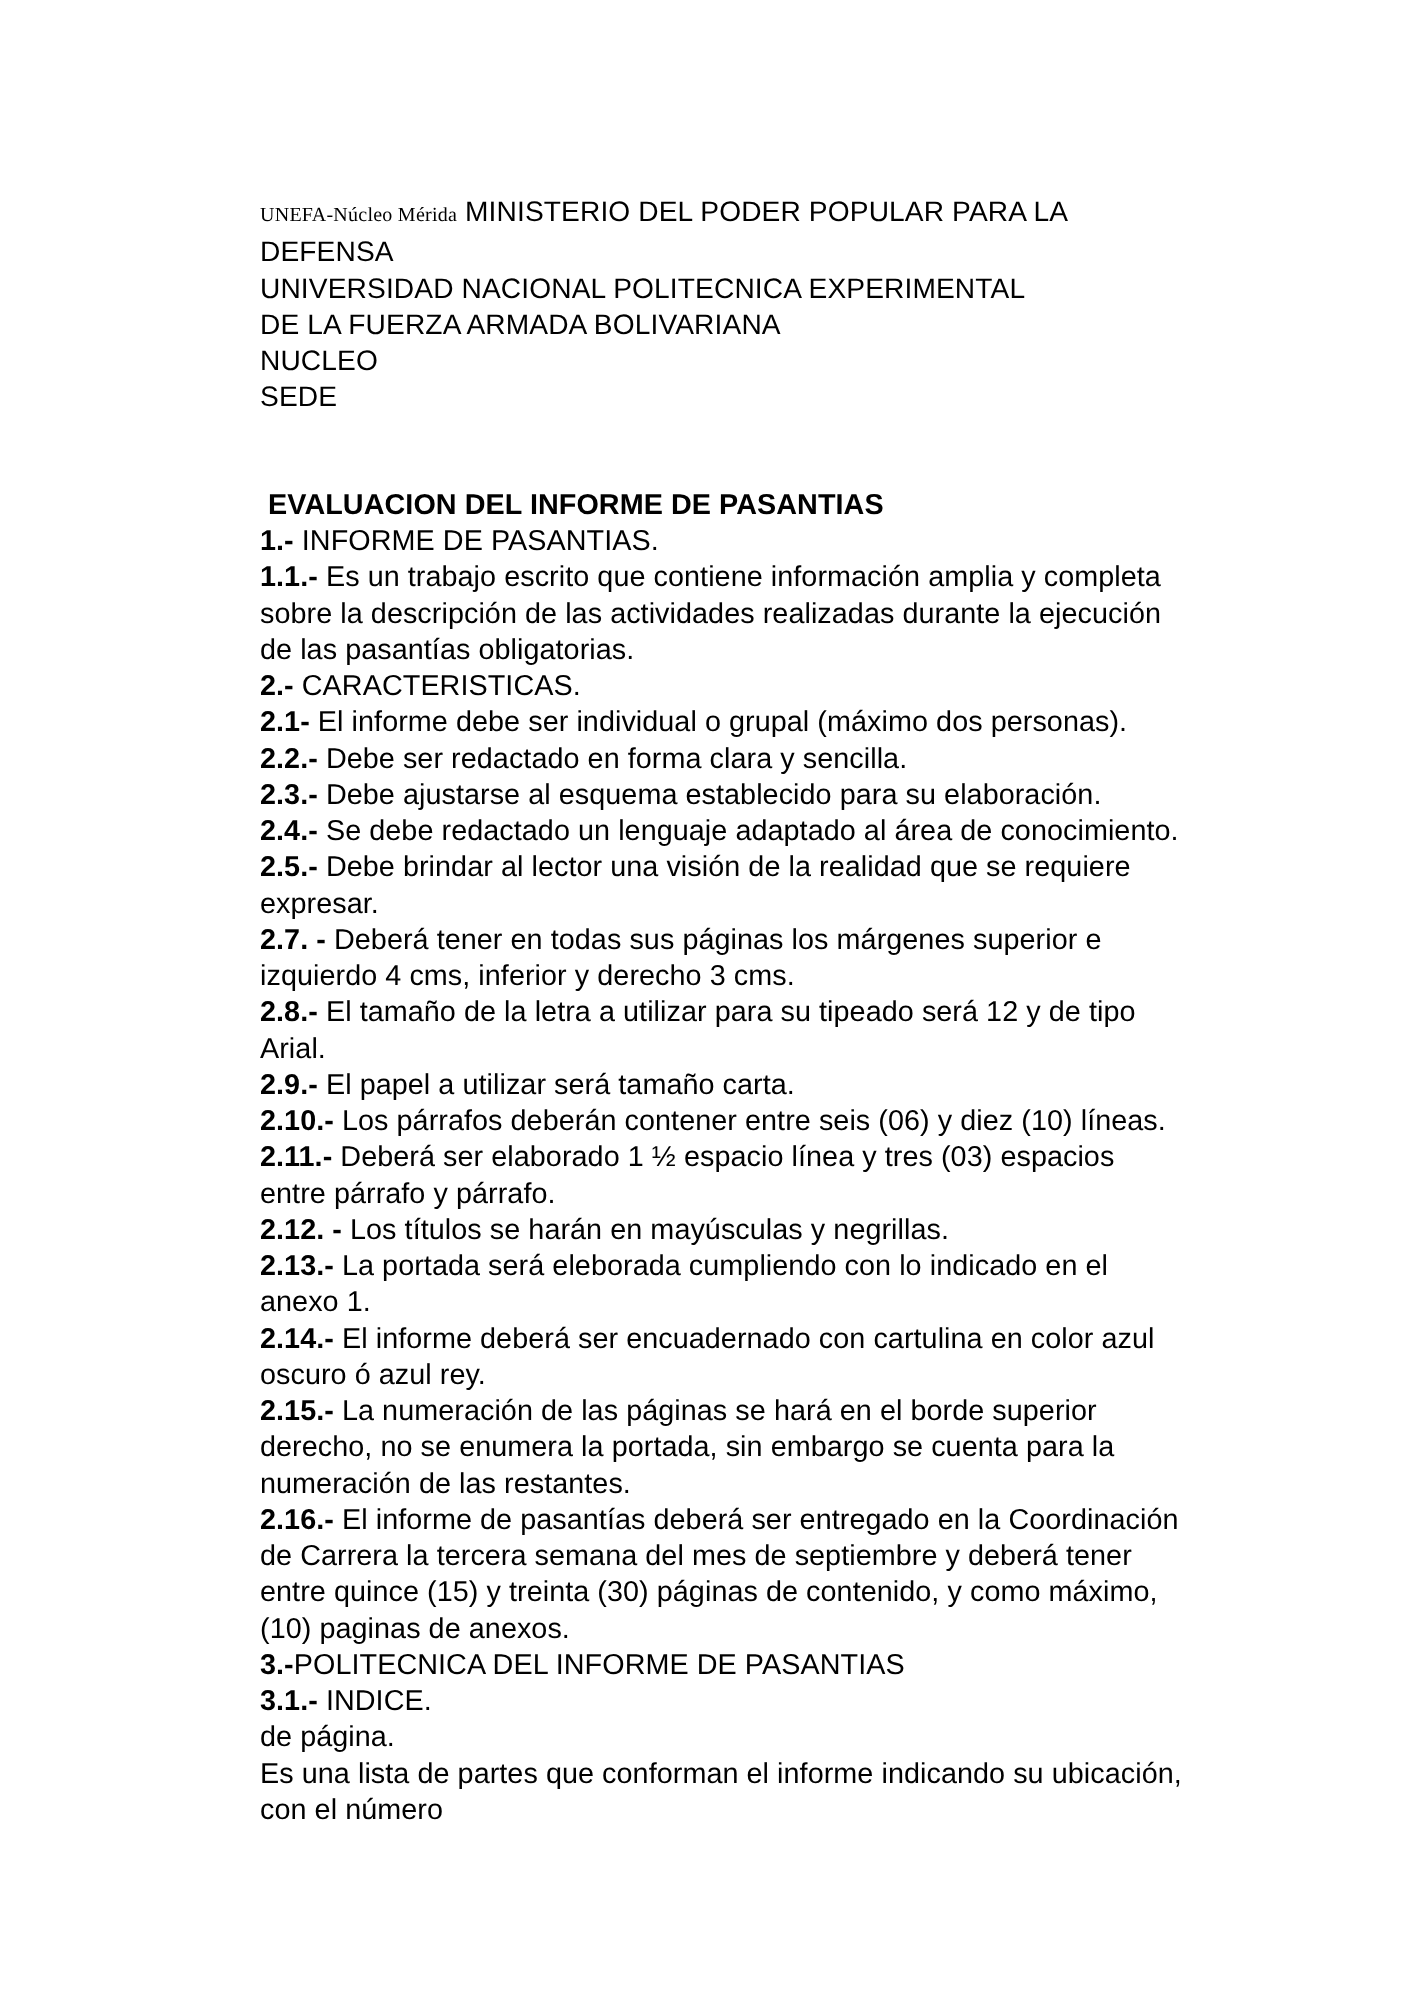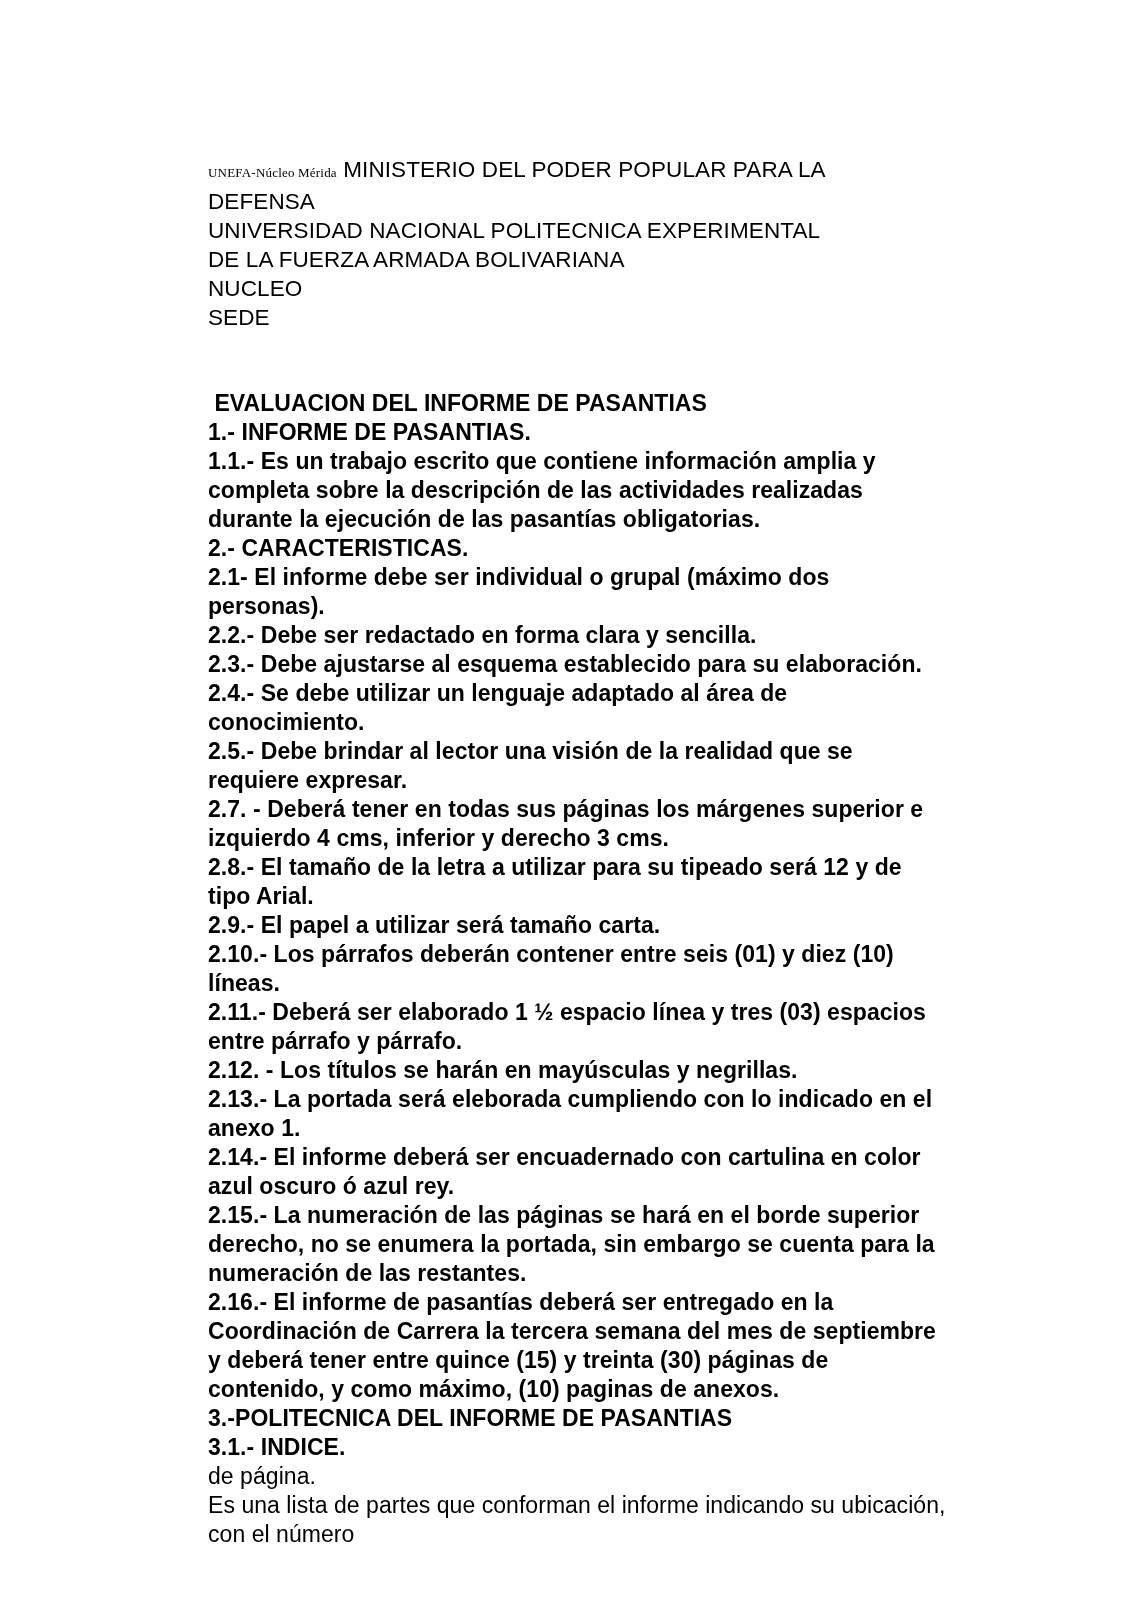--- a/index.html
+++ b/index.html
@@ -24,21 +24,21 @@
     position: absolute;
     left: 208px;
     top: 155px;
     width: 760px;
     font-size: 22.5px;
     line-height: 29px;
     letter-spacing: 0.1px;
   }
   .letterhead .institution {
     font-family: "Liberation Serif", serif;
-    font-size: 13px;
+    font-size: 16px;
     letter-spacing: 0.2px;
   }
   .letterhead .ministry {
     font-family: "Liberation Sans", sans-serif;
     margin-top: 40px;
   }
   .letterhead .lh-line {
     display: block;
     white-space: pre-wrap;
   }
@@ -58,21 +58,21 @@
     white-space: pre-wrap;
     word-break: normal;
   }
   .doc-line.bold {
     font-weight: bold;
   }
   .num {
     font-weight: bold;
   }
   .txt {
-    font-weight: bold;
+    font-weight: normal;
   }
 </style>
 </head>
 <body>
 
 <div class="page">
 
   <div class="letterhead">
     <span class="lh-line"><span class="institution">UNEFA-Núcleo Mérida</span><span class="ministry"> MINISTERIO DEL PODER POPULAR PARA LA</span></span>
     <span class="lh-line">DEFENSA</span>
@@ -86,26 +86,26 @@
 
     <span class="doc-line bold"> EVALUACION DEL INFORME DE PASANTIAS</span>
 
     <div id="sections-host">
         <span class="doc-line bold"><span class="num">1.-</span><span class="txt"> INFORME DE PASANTIAS.</span></span>
         <span class="doc-line"><span class="num">1.1.-</span><span class="txt"> Es un trabajo escrito que contiene información amplia y completa sobre la descripción de las actividades realizadas durante la ejecución de las pasantías obligatorias.</span></span>
         <span class="doc-line bold"><span class="num">2.-</span><span class="txt"> CARACTERISTICAS.</span></span>
         <span class="doc-line"><span class="num">2.1-</span><span class="txt"> El informe debe ser individual o grupal (máximo dos personas).</span></span>
         <span class="doc-line"><span class="num">2.2.-</span><span class="txt"> Debe ser redactado en forma clara y sencilla.</span></span>
         <span class="doc-line"><span class="num">2.3.-</span><span class="txt"> Debe ajustarse al esquema establecido para su elaboración.</span></span>
-        <span class="doc-line"><span class="num">2.4.-</span><span class="txt"> Se debe utilizar un lenguaje adaptado al área de conocimiento.</span></span>
+        <span class="doc-line"><span class="num">2.4.-</span><span class="txt"> Se debe redactado un lenguaje adaptado al área de conocimiento.</span></span>
         <span class="doc-line"><span class="num">2.5.-</span><span class="txt"> Debe brindar al lector una visión de la realidad que se requiere expresar.</span></span>
         <span class="doc-line"><span class="num">2.7. -</span><span class="txt"> Deberá tener en todas sus páginas los márgenes superior e izquierdo 4 cms, inferior y derecho 3 cms.</span></span>
         <span class="doc-line"><span class="num">2.8.-</span><span class="txt"> El tamaño de la letra a utilizar para su tipeado será 12 y de tipo Arial.</span></span>
         <span class="doc-line"><span class="num">2.9.-</span><span class="txt"> El papel a utilizar será tamaño carta.</span></span>
-        <span class="doc-line"><span class="num">2.10.-</span><span class="txt"> Los párrafos deberán contener entre seis (01) y diez (10) líneas.</span></span>
+        <span class="doc-line"><span class="num">2.10.-</span><span class="txt"> Los párrafos deberán contener entre seis (06) y diez (10) líneas.</span></span>
         <span class="doc-line"><span class="num">2.11.-</span><span class="txt"> Deberá ser elaborado 1 ½ espacio línea y tres (03) espacios entre párrafo y párrafo.</span></span>
         <span class="doc-line"><span class="num">2.12. -</span><span class="txt"> Los títulos se harán en mayúsculas y negrillas.</span></span>
         <span class="doc-line"><span class="num">2.13.-</span><span class="txt"> La portada será eleborada cumpliendo con lo indicado en el anexo 1.</span></span>
         <span class="doc-line"><span class="num">2.14.-</span><span class="txt"> El informe deberá ser encuadernado con cartulina en color azul oscuro ó azul rey.</span></span>
         <span class="doc-line"><span class="num">2.15.-</span><span class="txt"> La numeración de las páginas se hará en el borde superior derecho, no se enumera la portada, sin embargo se cuenta para la numeración de las restantes.</span></span>
         <span class="doc-line"><span class="num">2.16.-</span><span class="txt"> El informe de pasantías deberá ser entregado en la Coordinación de Carrera la tercera semana del mes de septiembre y deberá tener entre quince (15) y treinta (30) páginas de contenido, y como máximo, (10) paginas de anexos.</span></span>
         <span class="doc-line bold"><span class="num">3.-</span><span class="txt">POLITECNICA DEL INFORME DE PASANTIAS</span></span>
         <span class="doc-line bold"><span class="num">3.1.-</span><span class="txt"> INDICE.</span></span>
       </div>
 

